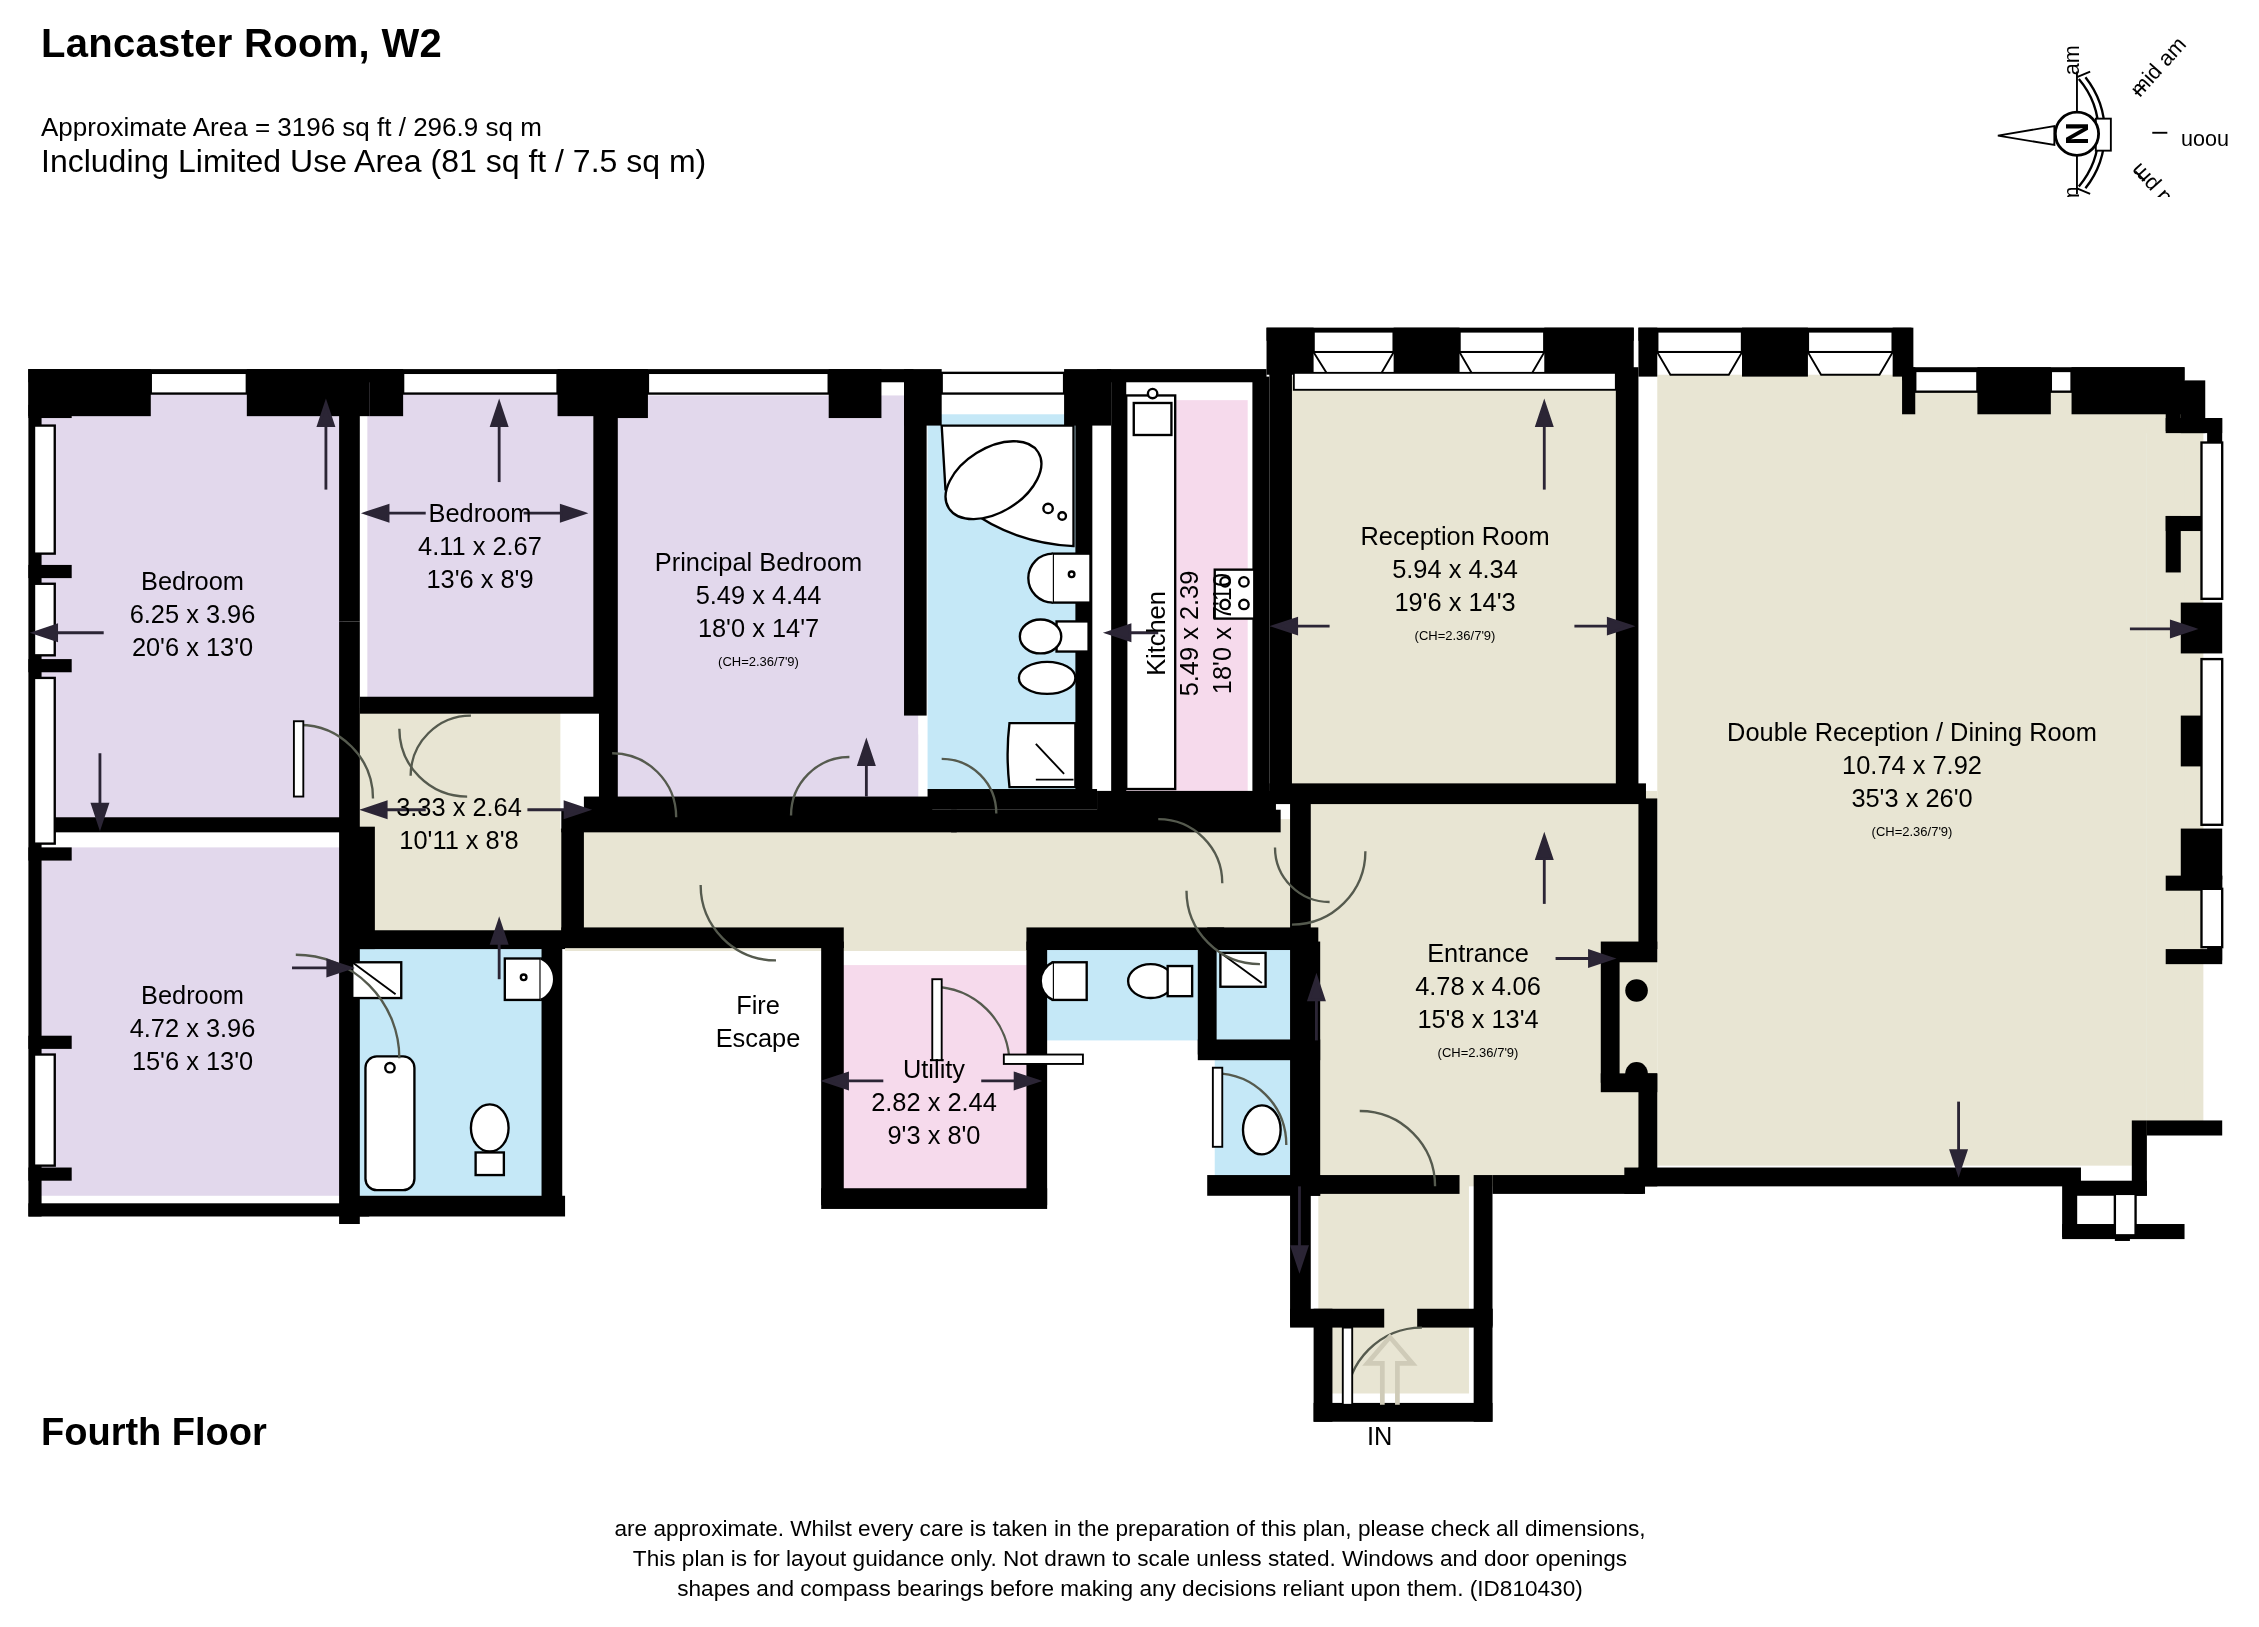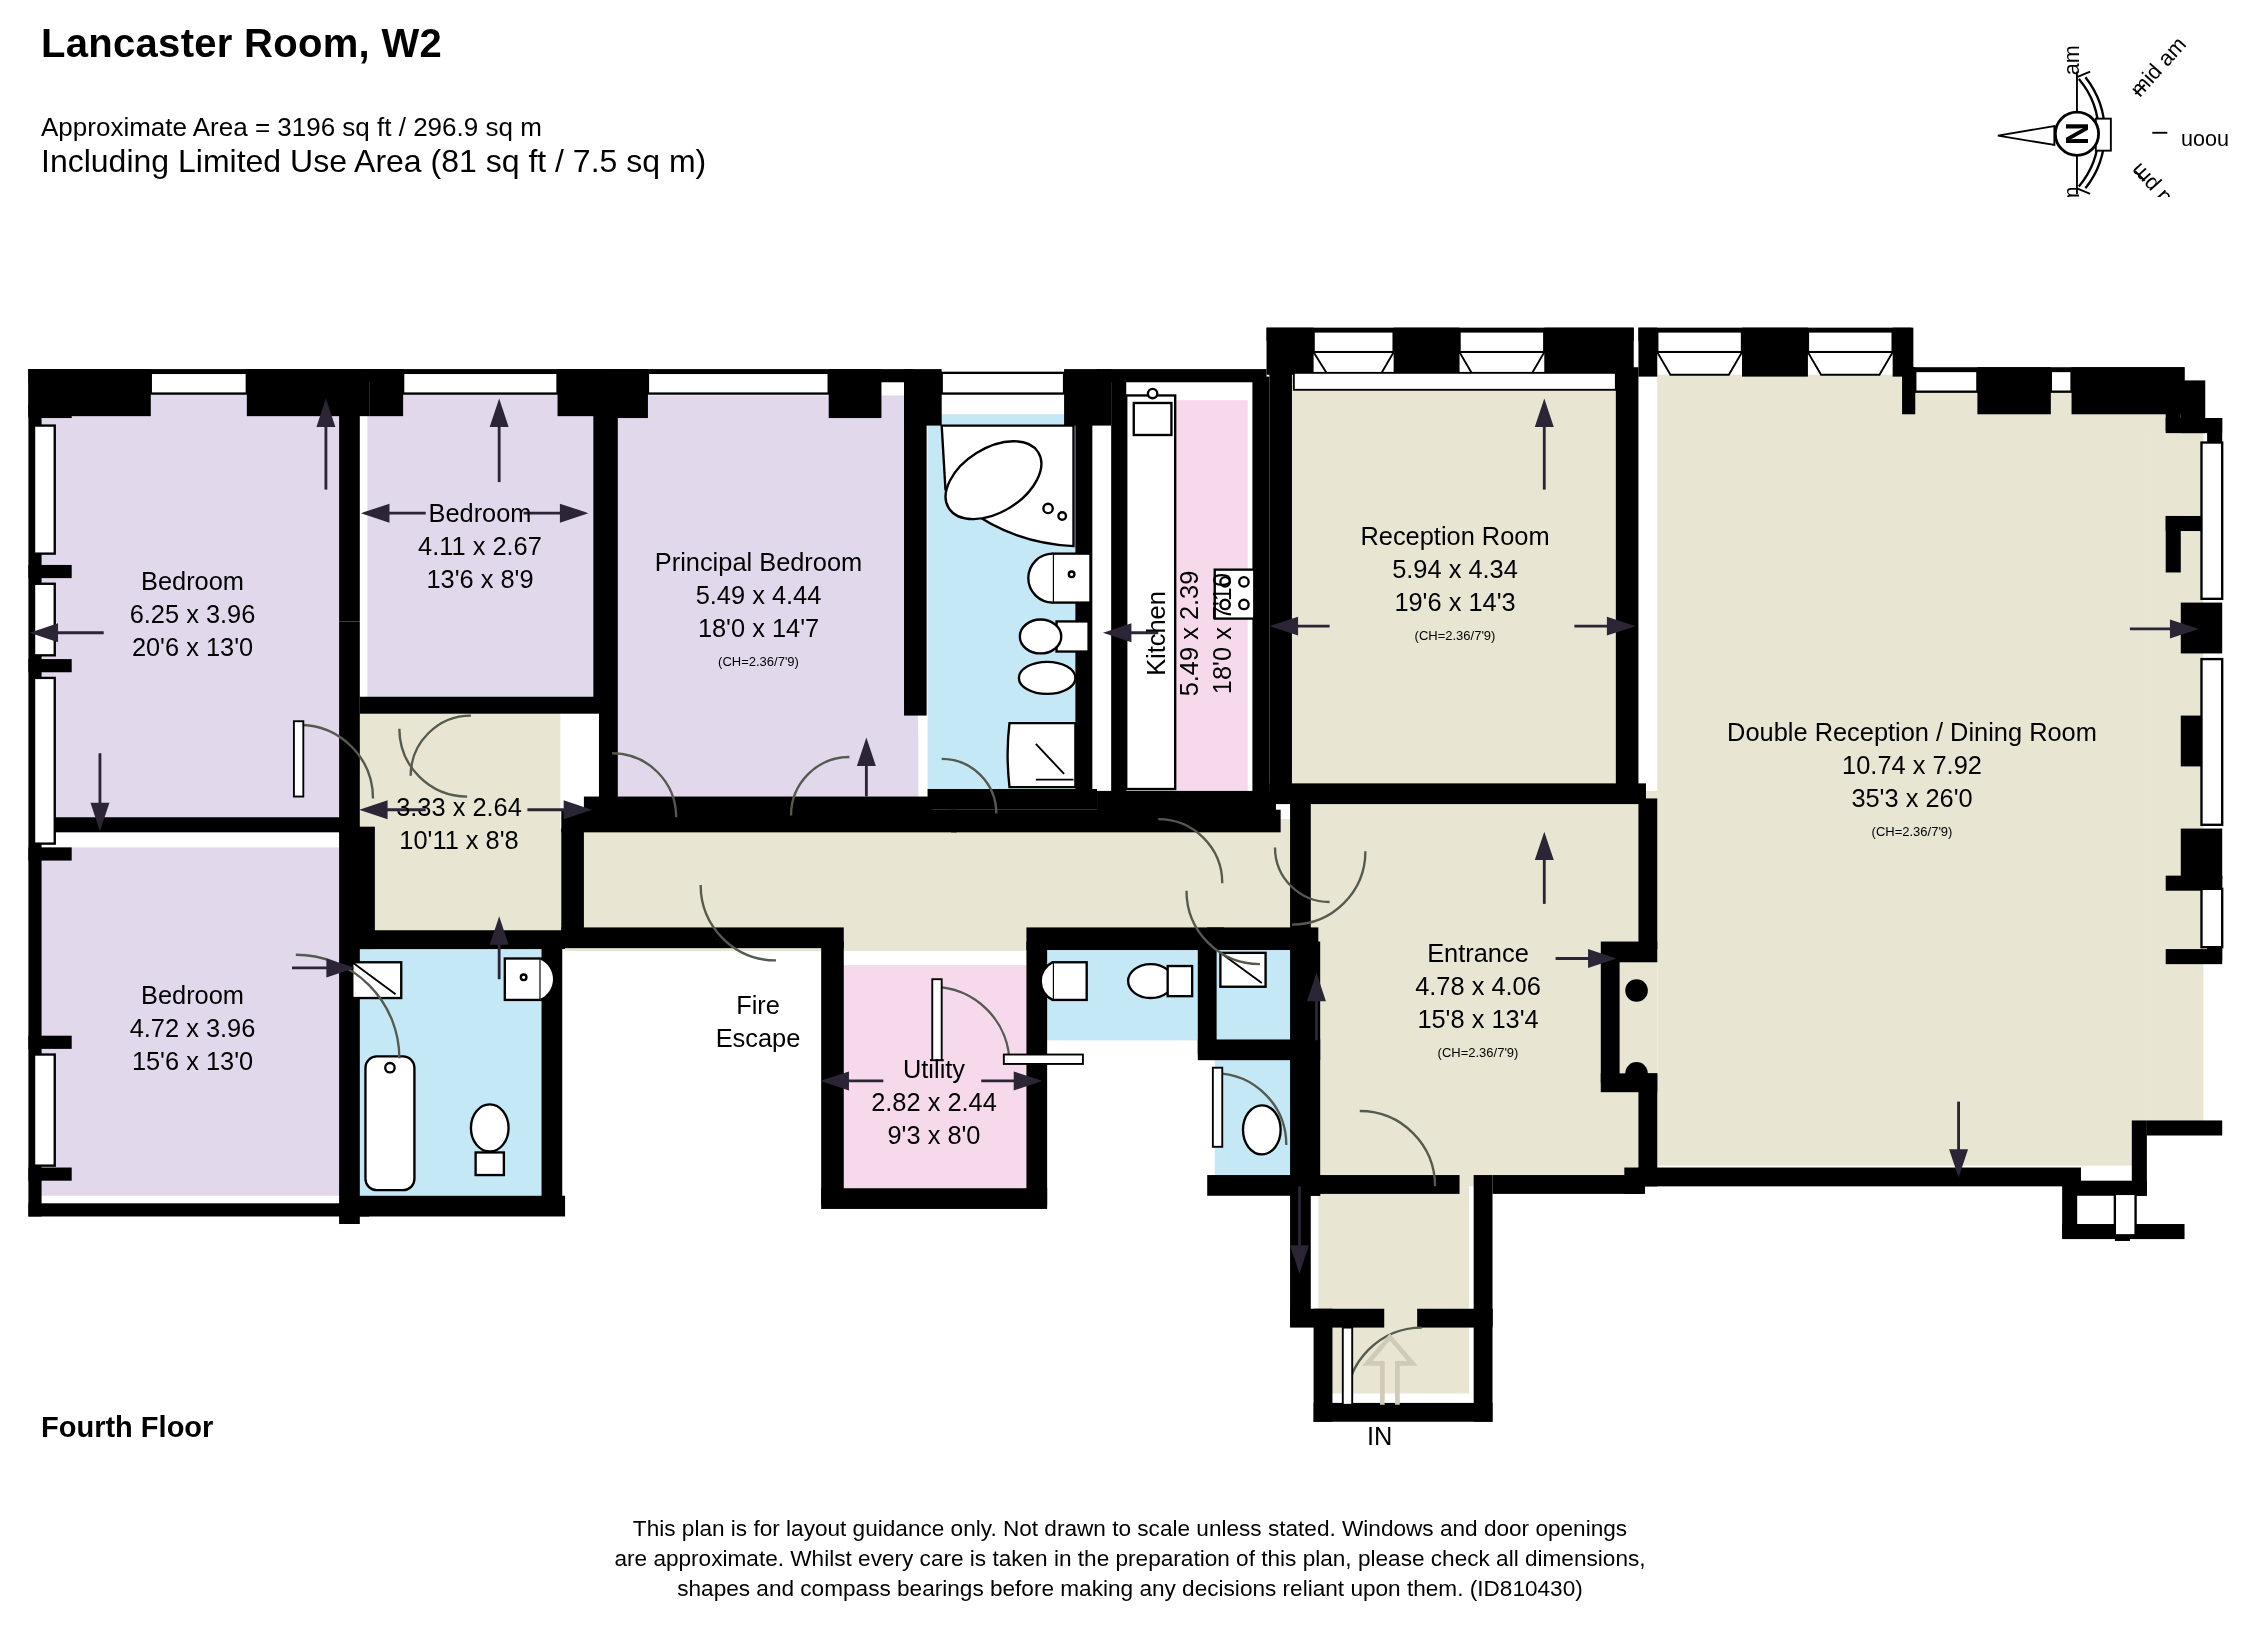--- a/index.html
+++ b/index.html
@@ -3,21 +3,21 @@
 <meta charset="utf-8">
 <style>
   html,body{margin:0;padding:0;background:#ffffff;}
   body{width:2260px;height:1627px;position:relative;overflow:hidden;
        font-family:"Liberation Sans",sans-serif;color:#000;}
 
   
   #title{position:absolute;left:41px;top:21px;font-size:40px;font-weight:bold;letter-spacing:0.3px;}
   #area1{position:absolute;left:41px;top:112px;font-size:26px;}
   #area2{position:absolute;left:41px;top:143px;font-size:32px;}
-  #floor-label{position:absolute;left:41px;top:1411px;font-size:29px;font-weight:bold;}
+  #floor-label{position:absolute;left:41px;top:1411px;font-size:38px;font-weight:bold;}
 
   
   #disclaimer{position:absolute;left:0;top:1514px;width:2260px;text-align:center;
               font-size:22.6px;line-height:30px;}
 
   
   #compass{position:absolute;left:1996px;top:13px;width:273px;height:184px;}
 
   
   #plan{position:absolute;left:0;top:0;width:2260px;height:1627px;}
@@ -31,22 +31,22 @@
 </style>
 </head>
 <body>
 
 <div id="title">Lancaster Room, W2</div>
 <div id="area1">Approximate Area = 3196 sq ft / 296.9 sq m</div>
 <div id="area2">Including Limited Use Area (81 sq ft / 7.5 sq m)</div>
 <div id="floor-label">Fourth Floor</div>
 
 <div id="disclaimer">
+  <div>are approximate. Whilst every care is taken in the preparation of this plan, please check all dimensions,</div>
   <div>This plan is for layout guidance only. Not drawn to scale unless stated. Windows and door openings</div>
-  <div>are approximate. Whilst every care is taken in the preparation of this plan, please check all dimensions,</div>
   <div>shapes and compass bearings before making any decisions reliant upon them. (ID810430)</div>
 </div>
 
 <svg id="compass" viewBox="0 0 290 195">
   <g fill="none" stroke="#000" stroke-width="2">
 
     <path d="M 95 68 A 95 95 0 0 1 95 186" stroke-width="2.5"></path>
     <path d="M 88 70 A 88 88 0 0 1 88 184" stroke-width="2.5"></path>
 
     <line x1="86" y1="68" x2="100" y2="62"></line>

